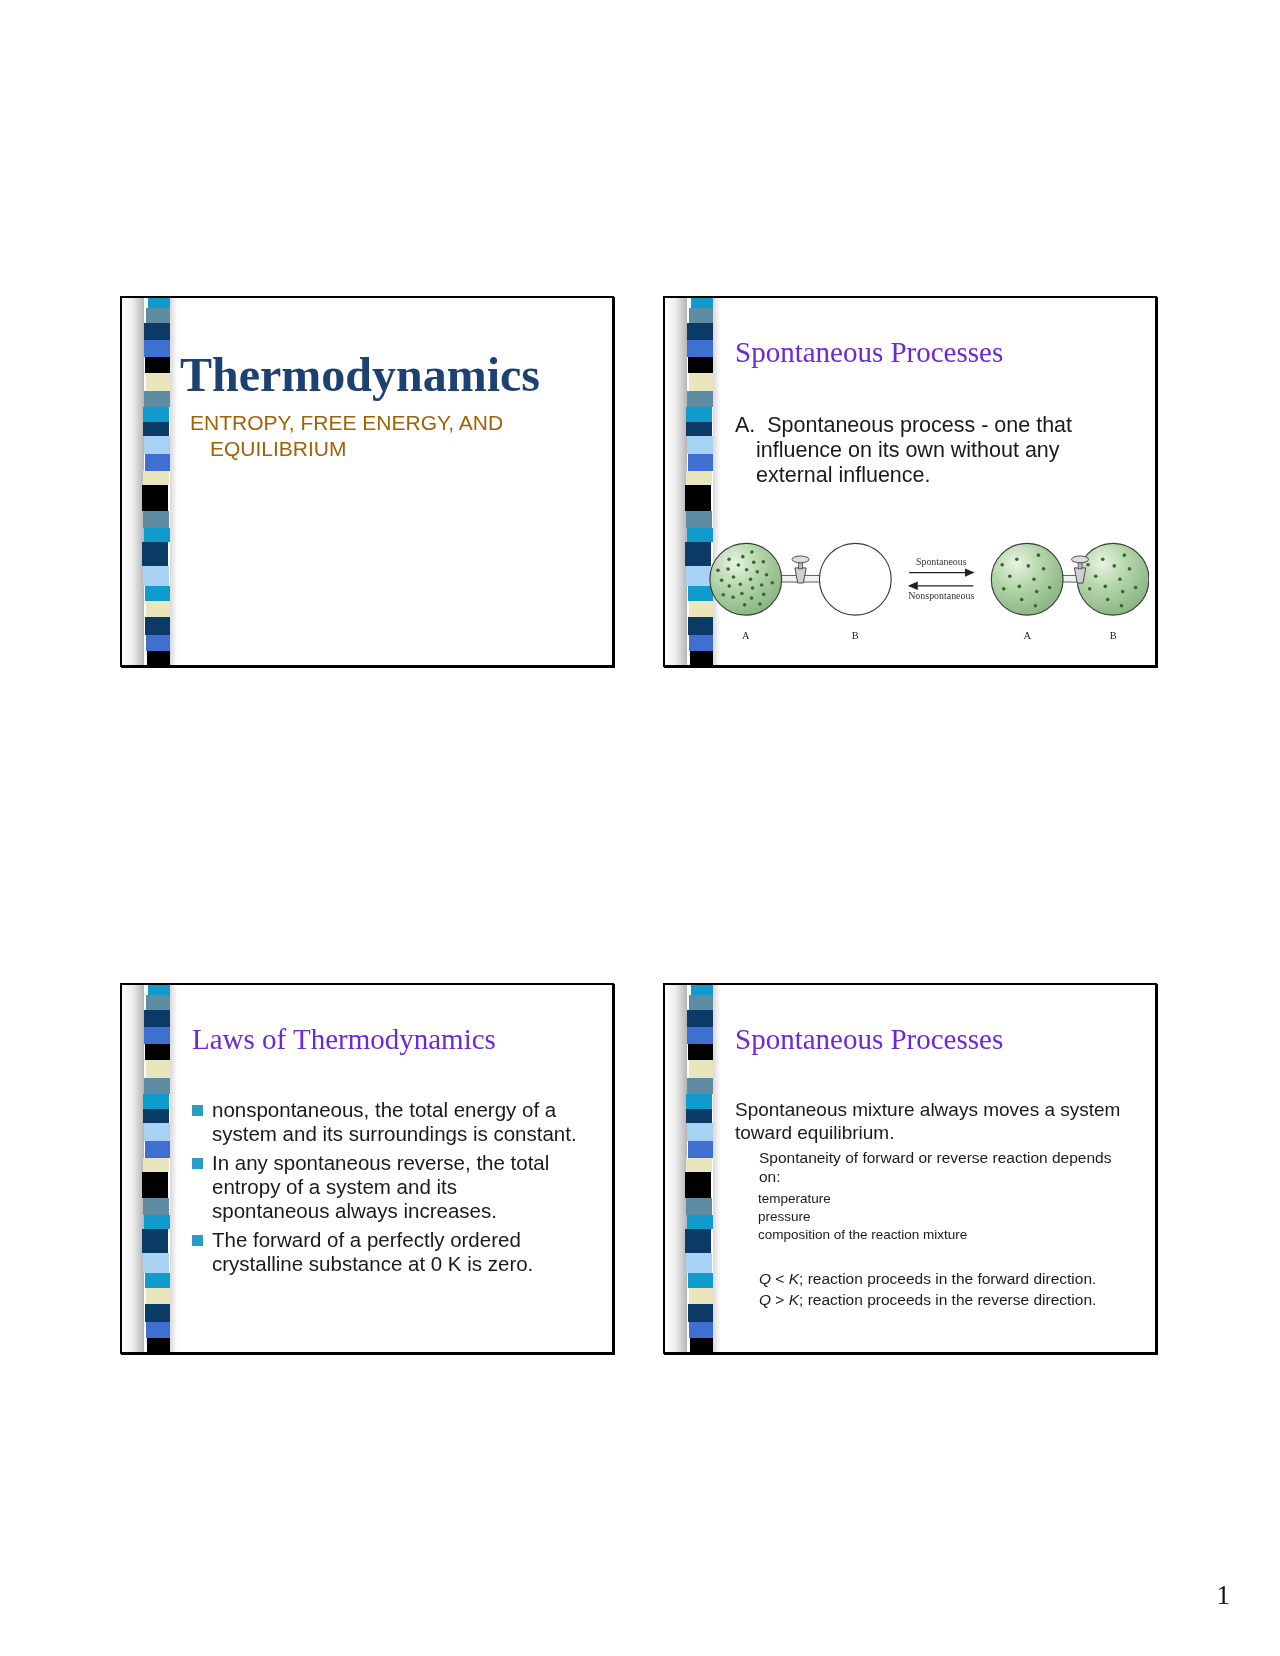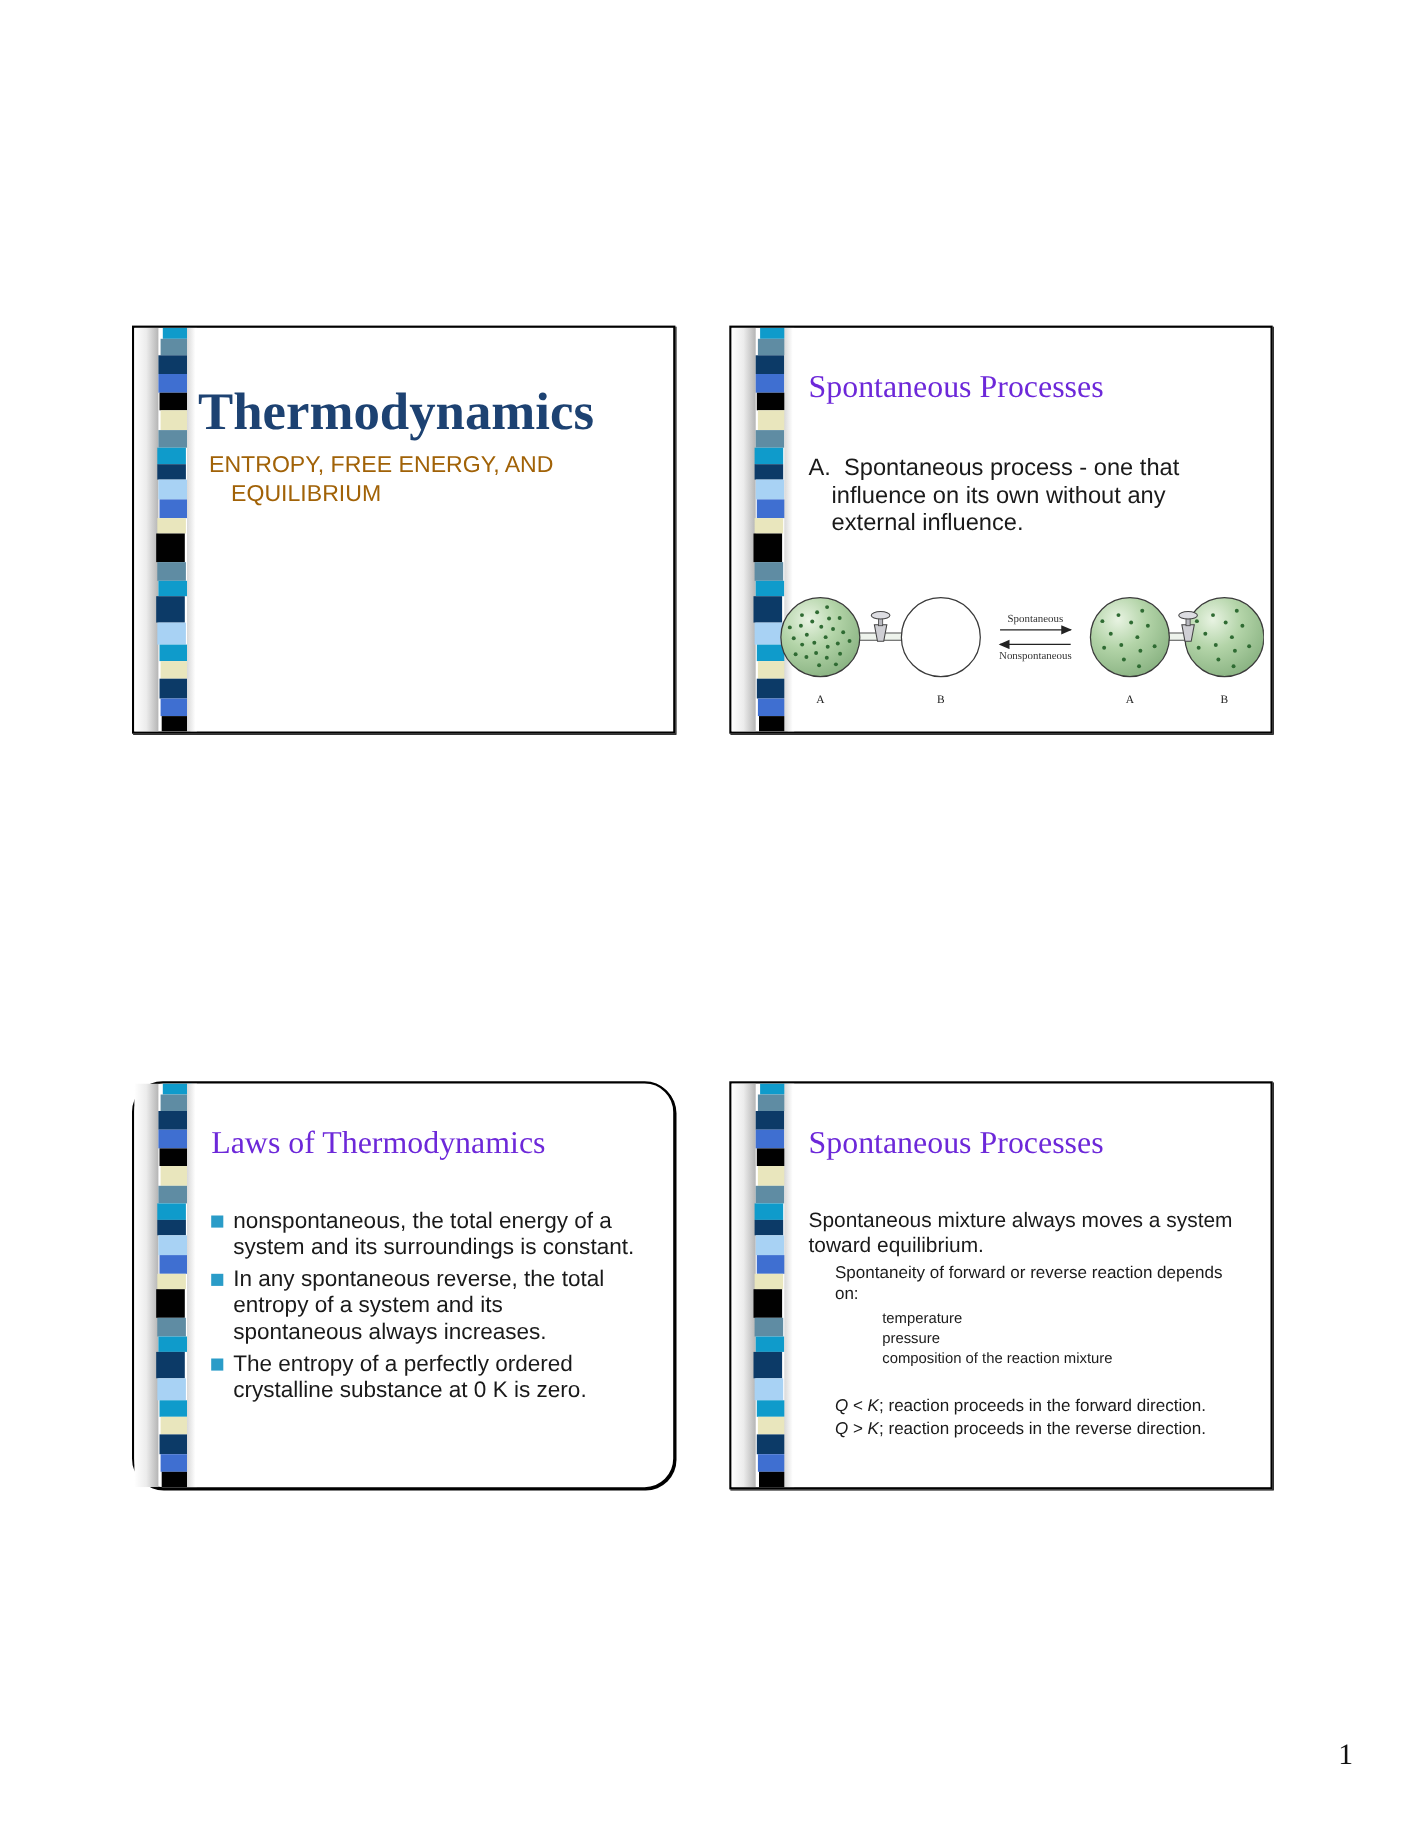--- a/index.html
+++ b/index.html
@@ -7,21 +7,21 @@
     width:1280px;height:1656px;background:#ffffff;position:relative;
     font-family:"Liberation Sans",sans-serif;color:#1a1a1a;overflow:hidden;
   }
   .slide{
     position:absolute;width:494px;height:371px;box-sizing:border-box;
     border:2px solid #000;background:#fff;
     box-shadow:1px 1px 0 #000;
   }
   #slide1{left:120px;top:296px;}
   #slide2{left:663px;top:296px;}
-  #slide3{left:120px;top:983px;border-radius:28px;}
+  #slide3{left:120px;top:983px;}
   #slide4{left:663px;top:983px;}
 
   
   .strip{position:absolute;left:0;top:0;bottom:0;width:58px;overflow:hidden;}
   .strip-grad{position:absolute;left:0;top:0;bottom:0;width:22px;
     background:linear-gradient(to right,#ffffff 0%,#ececec 50%,#b5b5b5 100%);}
   .strip-grad2{position:absolute;left:48px;top:0;bottom:0;width:9px;
     background:linear-gradient(to right,#d9d9d9 0%,#ffffff 85%);}
   .strip-tiles{position:absolute;left:21px;top:0;width:30px;}
   .tile{width:26px;}
@@ -50,21 +50,21 @@
 
   
   .bullets{margin-top:43px;}
   .bullet{display:flex;align-items:flex-start;margin-bottom:5px;}
   .bsq{flex:0 0 auto;width:11px;height:11px;margin:7px 9px 0 0;background:#2a9cc8;}
   .blines{font-size:20.5px;line-height:24px;}
 
   
   .s4-lead{margin-top:43px;font-size:19px;line-height:23px;}
   .s4-sub{margin-top:4px;margin-left:24px;font-size:15.5px;line-height:19px;}
-  .s4-items{margin-top:4px;margin-left:67px;font-size:13.5px;line-height:18px;}
+  .s4-items{margin-top:4px;margin-left:23px;font-size:13.5px;line-height:18px;}
   .s4-q{margin-top:24px;margin-left:24px;font-size:15.5px;line-height:21px;}
 
   .pagenum{
     position:absolute;top:1580px;right:50px;
     font-family:"Liberation Serif",serif;font-size:27px;color:#111;
   }
 </style>
 </head>
 <body>
 
@@ -285,21 +285,21 @@
         <span class="bsq"></span>
         <div class="blines">
           <div class="line">In any spontaneous reverse, the total</div>
           <div class="line">entropy of a system and its</div>
           <div class="line">spontaneous always increases.</div>
         </div>
       </div>
       <div class="bullet">
         <span class="bsq"></span>
         <div class="blines">
-          <div class="line">The entropy of a perfectly ordered</div>
+          <div class="line">The forward of a perfectly ordered</div>
           <div class="line">crystalline substance at 0 K is zero.</div>
         </div>
       </div>
     </div>
   </div>
 </div>
 
 <div class="slide" id="slide4">
   <div class="strip">
     <div class="strip-grad"></div>

